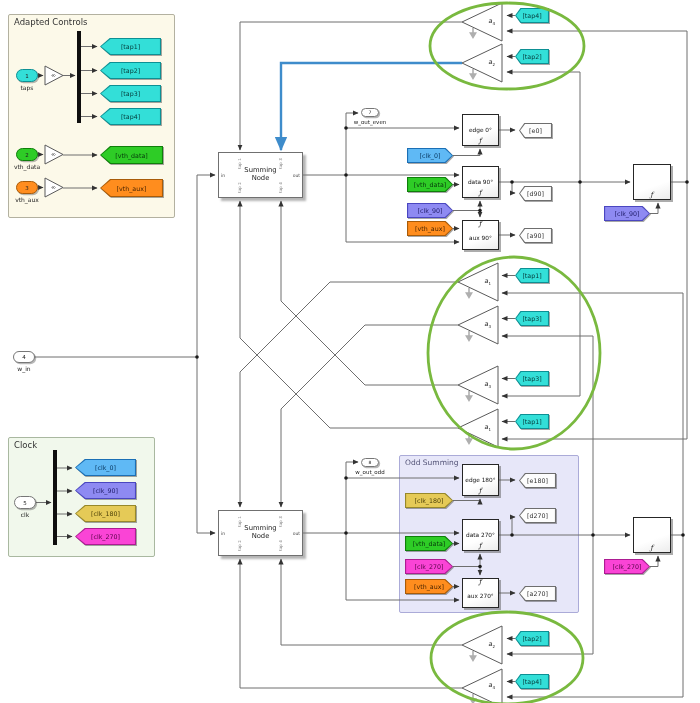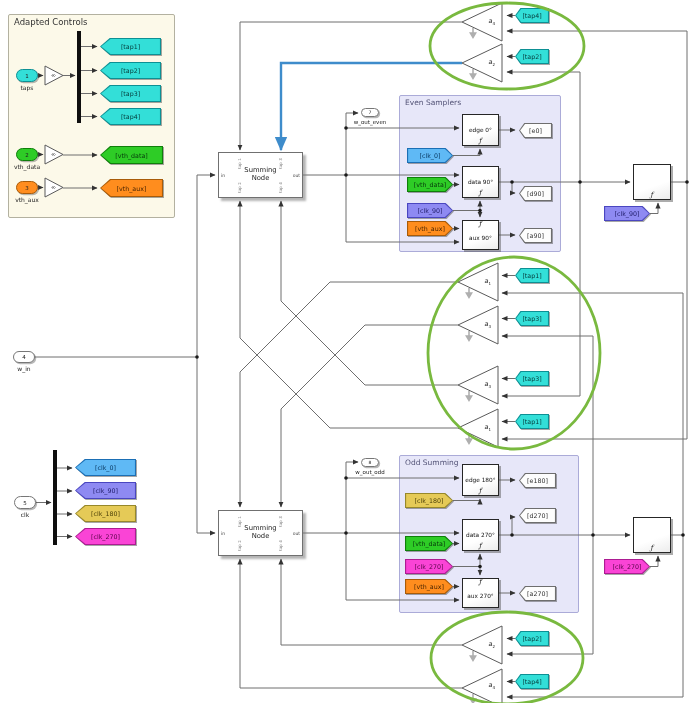--- a/index.html
+++ b/index.html
@@ -58,22 +58,22 @@
   .demux{position:absolute;z-index:2;background:#0E0E0E}
 </style>
 </head>
 <body>
 
 <div id="stage">
 
   <div class="panel p-cream" style="left:8px;top:14px;width:165px;height:202px">
     <span class="ptitle">Adapted Controls</span>
   </div>
-  <div class="panel p-lav" style="left:399px;top:95px;width:160px;height:155px">
-    <span class="ptitle">Even Samplers</span>
+  <div class="panel p-green" style="left:8px;top:437px;width:145px;height:118px">
+    <span class="ptitle">Clock</span>
   </div>
   <div class="panel p-lav" style="left:399px;top:455px;width:178px;height:156px">
     <span class="ptitle">Odd Summing</span>
   </div>
 
   <svg class="wires" width="700" height="703">
     <defs>
       <marker id="ar" markerWidth="7" markerHeight="7" refX="5.5" refY="3" orient="auto">
         <path d="M0,0.4 L6,3 L0,5.6 Z" fill="#333"></path>
       </marker>

